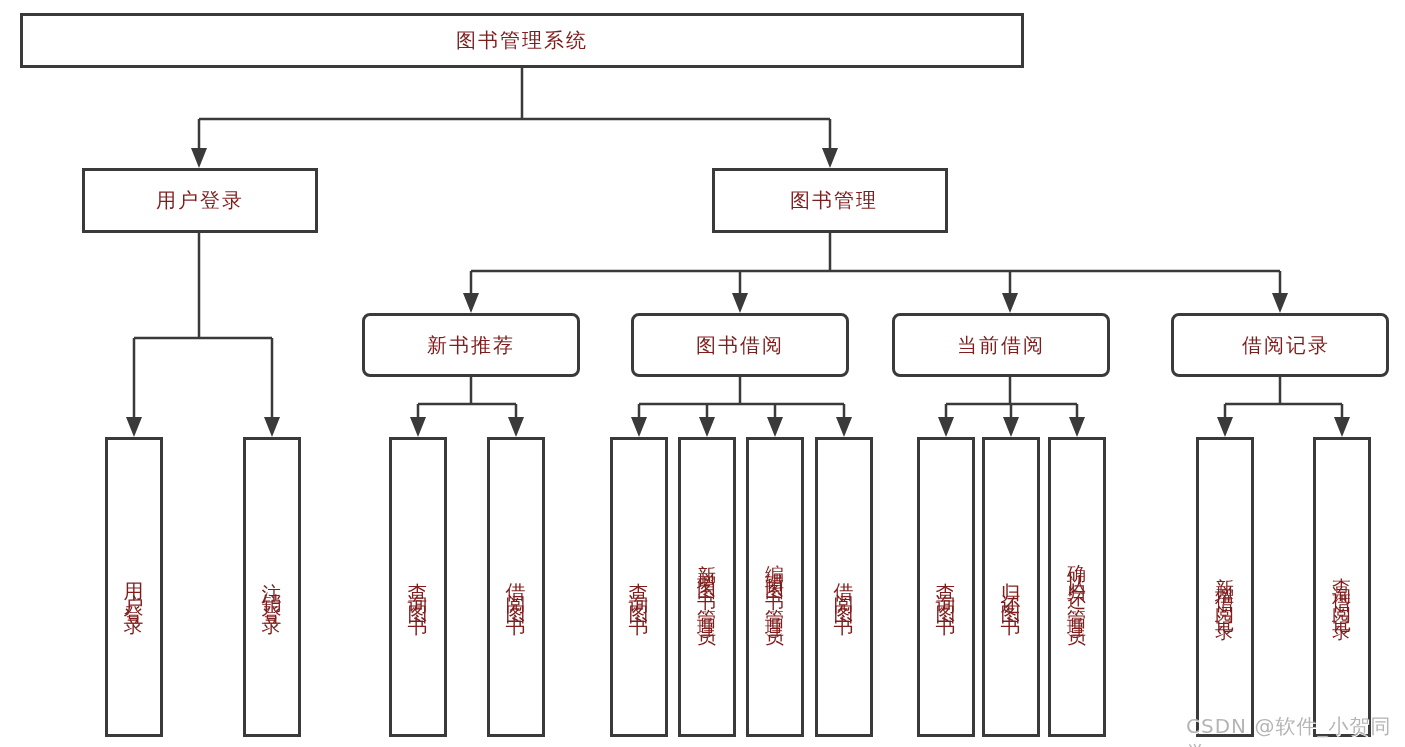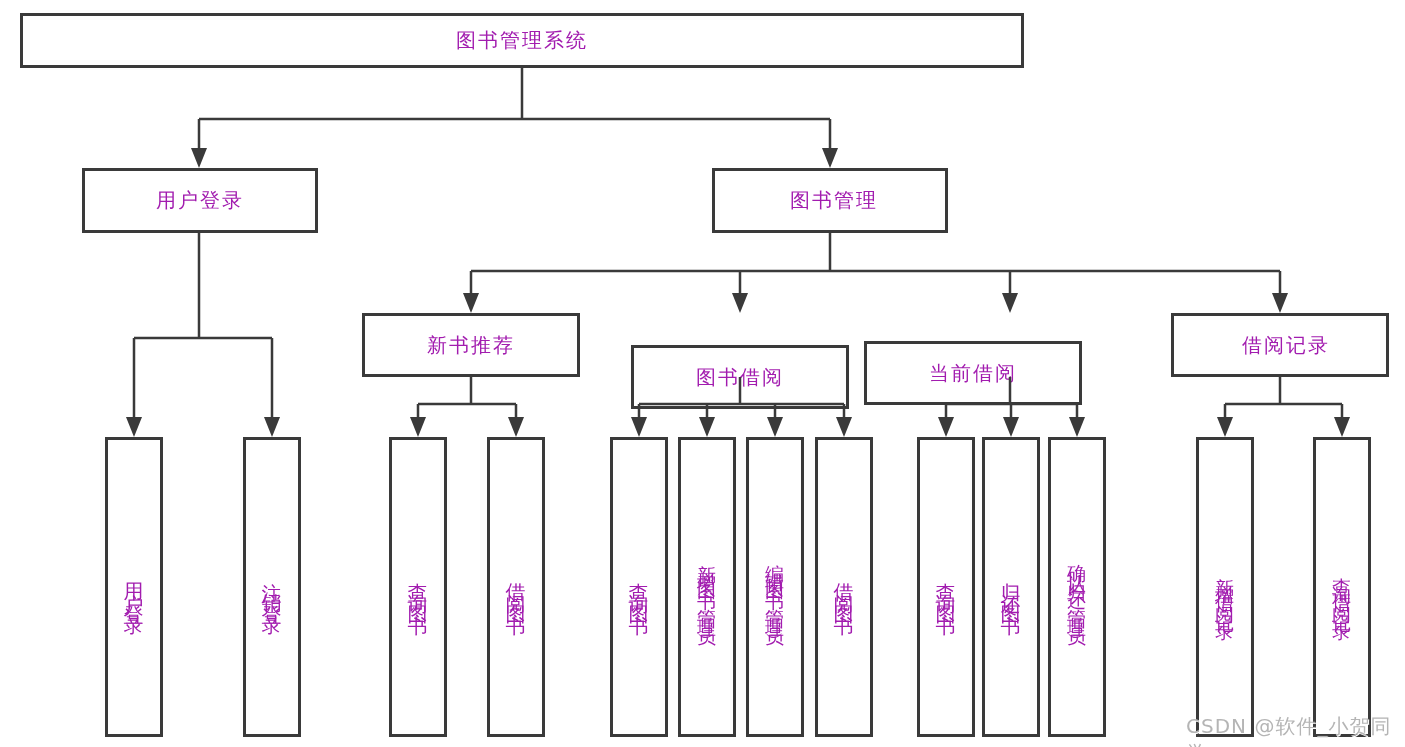--- a/index.html
+++ b/index.html
@@ -2,28 +2,28 @@
 <html><head>
 <meta charset="utf-8">
 <style>
   html,body { margin:0; padding:0; background:#fff; }
   .canvas {
     position:relative; width:1405px; height:747px; background:#fff;
     font-family:"DejaVu Sans","Liberation Sans",sans-serif; overflow:hidden;
   }
   .box {
     position:absolute; box-sizing:border-box;
-    border:3px solid #3a3a3a; background:#fff; color:#a21caf;
+    border:3px solid #3a3a3a; background:#fff; color:#7f1d1d;
     display:flex; align-items:center; justify-content:center;
     z-index:1;
   }
   .h-box { font-size:20px; letter-spacing:2px; }
   .root  { left:20px;  top:13px;  width:1004px; height:55px; }
   .l1    { top:168px;  width:236px; height:65px; }
-  .l2    { top:313px;  width:218px; height:64px; }
+  .l2    { top:313px;  width:218px; height:64px;border-radius:8px; }
   .leaf  {
     top:437px; width:58px; height:300px;
     writing-mode:vertical-rl; text-orientation:mixed;
     font-size:20px; letter-spacing:11px; line-height:1;
     padding-top:4px;
   }
   .leaf.long { letter-spacing:9px; font-size:19px; }
   svg.connectors {
     position:absolute; left:0; top:0; z-index:3; pointer-events:none;
   }
@@ -70,22 +70,22 @@
       <polygon points="1334,417 1350,417 1342,437"></polygon>
     </g>
   </svg>
 
   <div class="box root h-box">图书管理系统</div>
 
   <div class="box l1 h-box" style="left:82px;">用户登录</div>
   <div class="box l1 h-box" style="left:712px;padding-left:8px;">图书管理</div>
 
   <div class="box l2 h-box" style="left:362px;">新书推荐</div>
-  <div class="box l2 h-box" style="left:631px;margin-top:32px;">图书借阅</div>
-  <div class="box l2 h-box" style="left:864px;margin-top:28px;">当前借阅</div>
+  <div class="box l2 h-box" style="left:631px;">图书借阅</div>
+  <div class="box l2 h-box" style="left:892px;">当前借阅</div>
   <div class="box l2 h-box" style="left:1171px;padding-left:12px;">借阅记录</div>
 
   <div class="box leaf" style="left:105px;">用户登录</div>
   <div class="box leaf" style="left:243px;">注销登录</div>
 
   <div class="box leaf" style="left:389px;">查询图书</div>
   <div class="box leaf" style="left:487px;">借阅图书</div>
 
   <div class="box leaf" style="left:610px;">查询图书</div>
   <div class="box leaf long" style="left:678px;">新增图书（管理员）</div>

